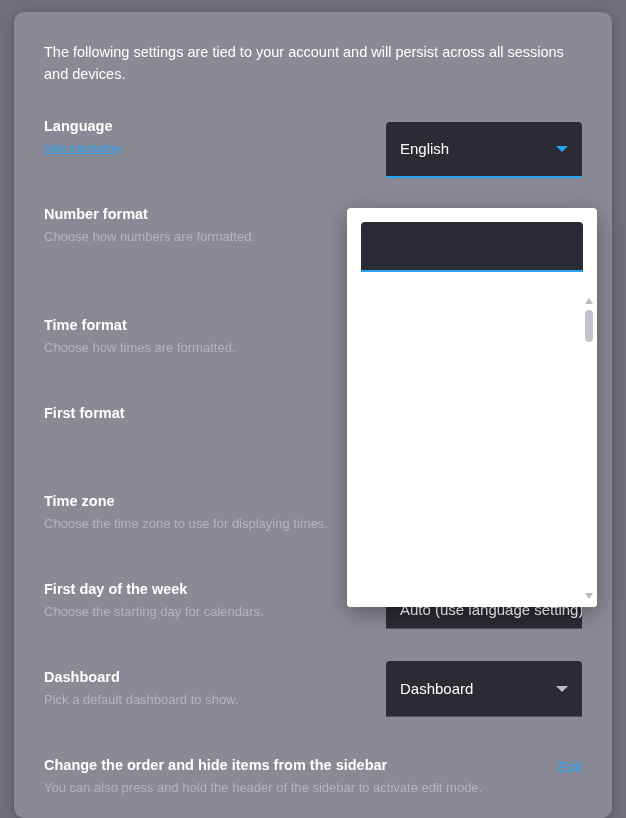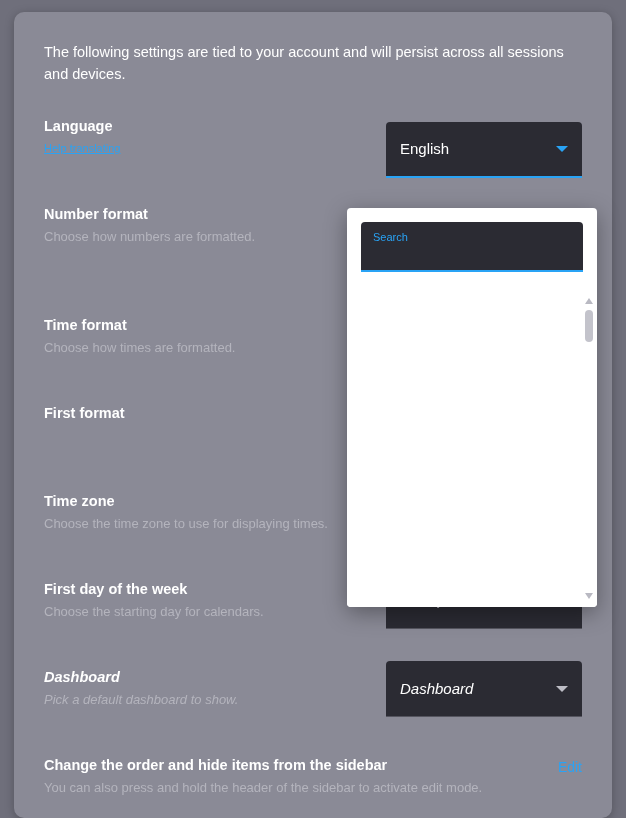--- a/index.html
+++ b/index.html
@@ -258,46 +258,46 @@
       <div class="row" style="min-height:88px;">
         <div class="row-label">Time zone</div>
         <div class="row-desc">Choose the time zone to use for displaying times.</div>
       </div>
 
       <div class="row" style="min-height:88px;">
         <div class="row-label">First day of the week</div>
         <div class="row-desc">Choose the starting day for calendars.</div>
         <div class="select with-float blue-arrow" style="top:-6px;">
           <div class="select-float">First day of the week</div>
+          <div class="select-value">Auto (use language setting)</div>
           <span class="select-arrow"></span>
         </div>
       </div>
 
-      <div class="row" style="min-height:88px;font-style:italic;">
+      <div class="row" style="min-height:88px;">
         <div class="row-label">Dashboard</div>
         <div class="row-desc">Pick a default dashboard to show.</div>
         <div class="select" style="top:-6px;">
           <div class="select-value">Dashboard</div>
           <span class="select-arrow"></span>
         </div>
       </div>
 
       <div class="row" style="padding-right:80px;">
         <div class="row-label">Change the order and hide items from the sidebar</div>
         <div class="row-desc">You can also press and hold the header of the sidebar to activate edit mode.</div>
         <a class="edit-link">Edit</a>
       </div>
 
     </div>
   </div>
 </div>
 
 <div class="dropdown">
   <div class="dropdown-search">
-    <div class="dropdown-search-label">Search</div>
     <input class="dropdown-search-input" type="text" value="" placeholder="" style="">
   </div>
   <div class="dropdown-list">
     <div class="scrollbar">
       <span class="scroll-up"></span>
       <span class="scroll-thumb"></span>
       <span class="scroll-down"></span>
     </div>
   </div>
 </div>

